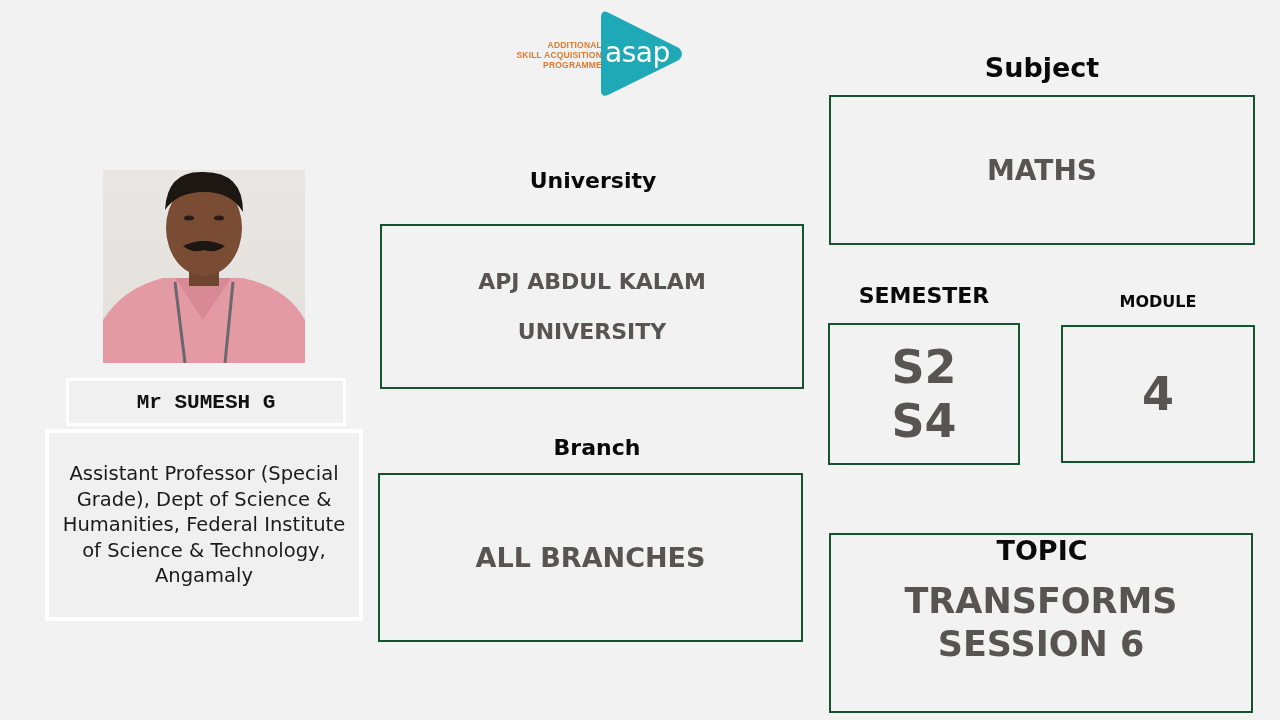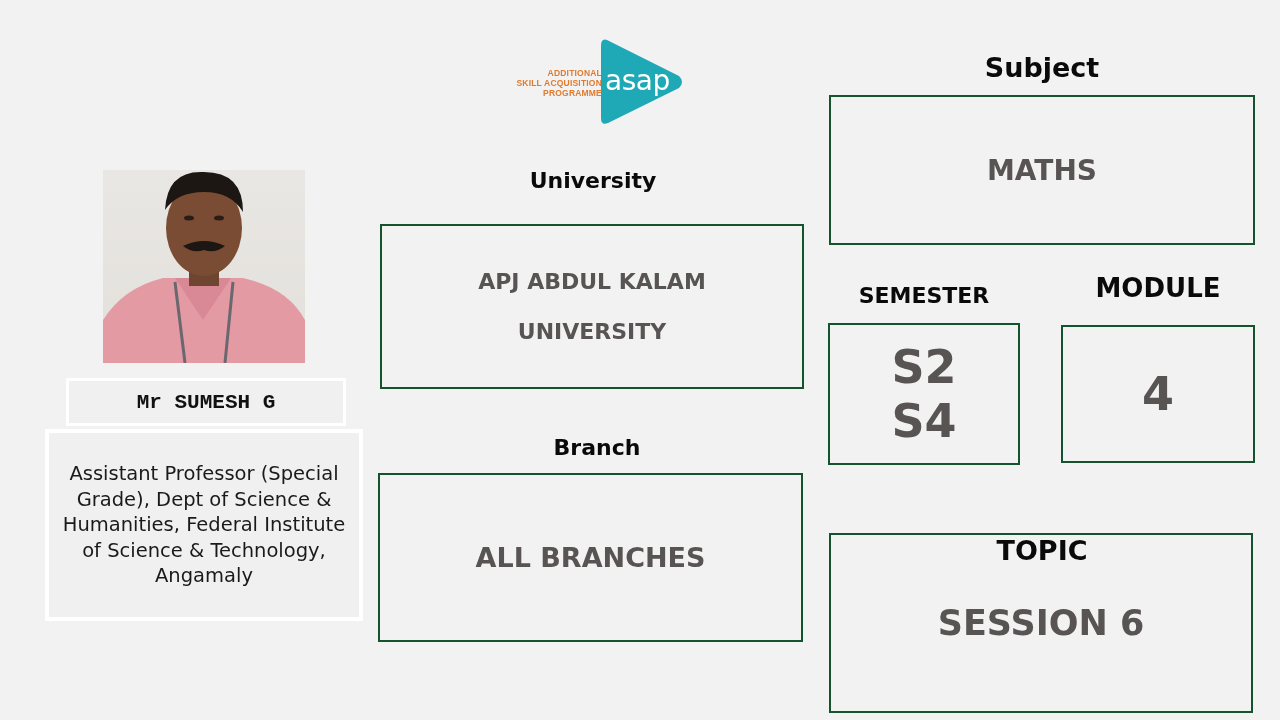--- a/index.html
+++ b/index.html
@@ -13,21 +13,21 @@
     position:absolute; text-align:center; color:#0a0a0a; font-weight:bold;
     font-family:"DejaVu Sans", sans-serif;
   }
   .box {
     position:absolute; box-sizing:border-box;
     border:2px solid #14532d;
     display:flex; flex-direction:column; align-items:center; justify-content:center;
     color:#595454; font-weight:bold; text-align:center;
     font-family:"DejaVu Sans", sans-serif;
   }
-  .logo { position:absolute; left:505px; top:36px; width:185px; height:95px; }
+  .logo { position:absolute; left:505px; top:8px; width:185px; height:95px; }
   .logo-text {
     position:absolute; right:88px; top:32px; text-align:right;
     color:#e07a2e; font-weight:bold; font-size:8.5px; line-height:10px;
     font-family:"Liberation Sans", sans-serif; letter-spacing:0.2px;
   }
   .photo {
     position:absolute; left:103px; top:170px; width:202px; height:193px;
     background:linear-gradient(180deg,#e9e7e3 0%,#e3e0dc 100%);
     overflow:hidden;
   }
@@ -99,21 +99,22 @@
 <div class="box" style="left:829px;top:95px;width:426px;height:150px;font-size:28px;">
   <div>MATHS</div>
 </div>
 
 <div class="label" style="left:829px;top:283px;width:190px;font-size:22px;">SEMESTER</div>
 <div class="box" style="left:828px;top:323px;width:192px;height:142px;font-size:46px;line-height:54px;">
   <div>S2</div>
   <div>S4</div>
 </div>
 
-<div class="label" style="left:1062px;top:273px;width:192px;font-size:26px;">MODULE</div>
+<div class="label" style="left:1062px;top:292px;width:192px;font-size:16px;">MODULE</div>
 <div class="box" style="left:1061px;top:325px;width:194px;height:138px;font-size:46px;">
   <div>4</div>
 </div>
 
 <div class="label" style="left:830px;top:492px;width:424px;font-size:27px;margin-top:43px;">TOPIC</div>
 <div class="box" style="left:829px;top:533px;width:424px;height:180px;font-size:35px;line-height:43px;">
+  <div>TRANSFORMS</div>
   <div>SESSION 6</div>
 </div>
 
 </body></html>

